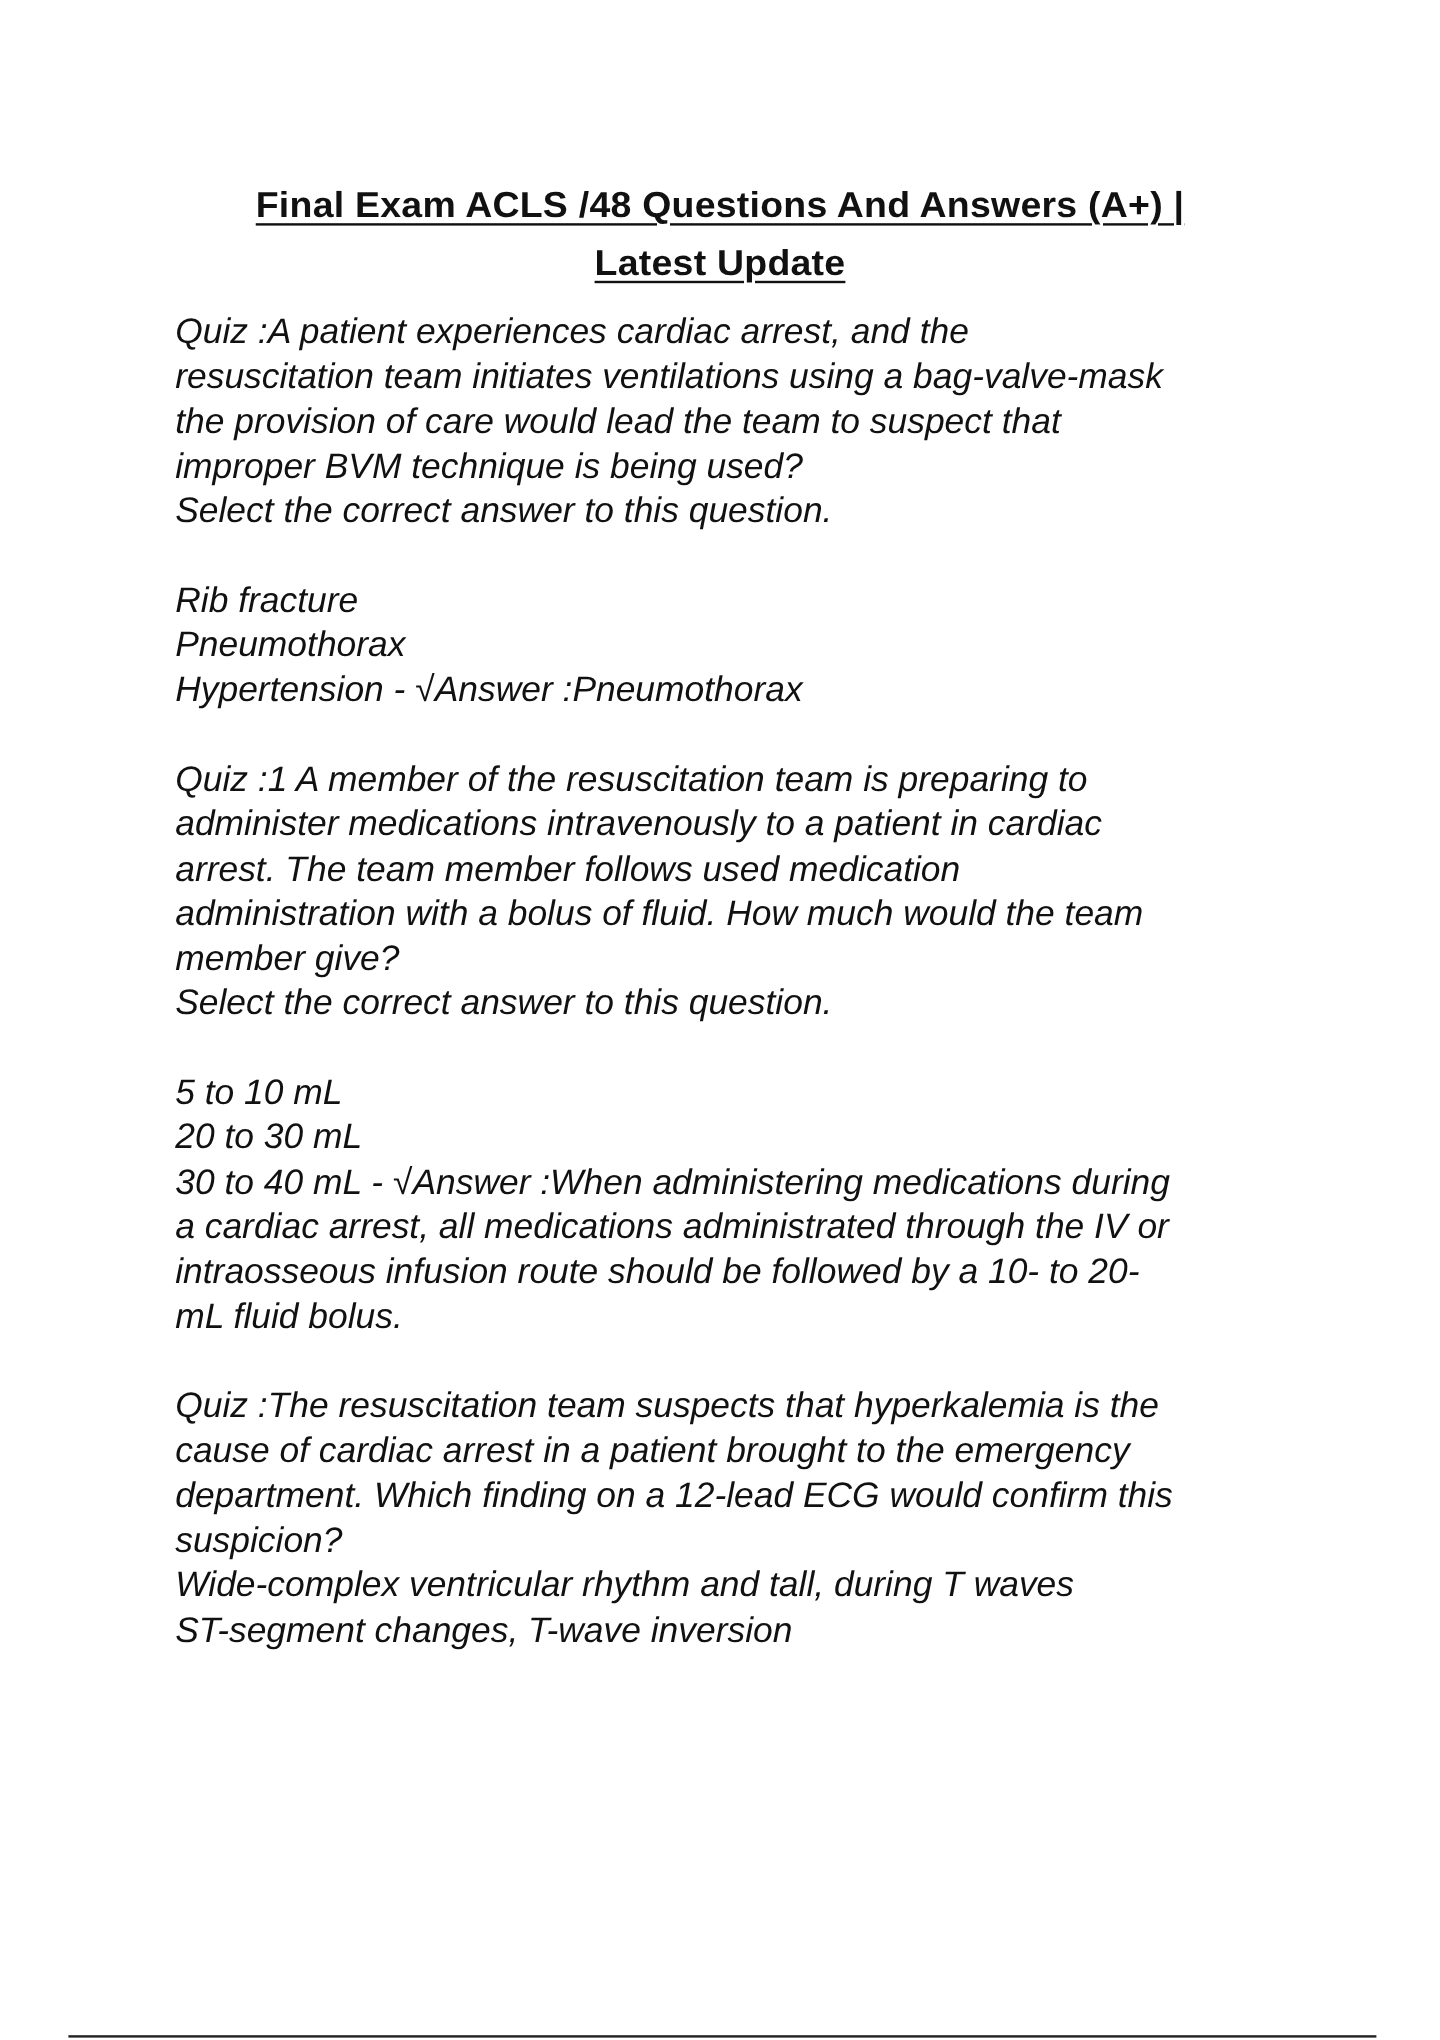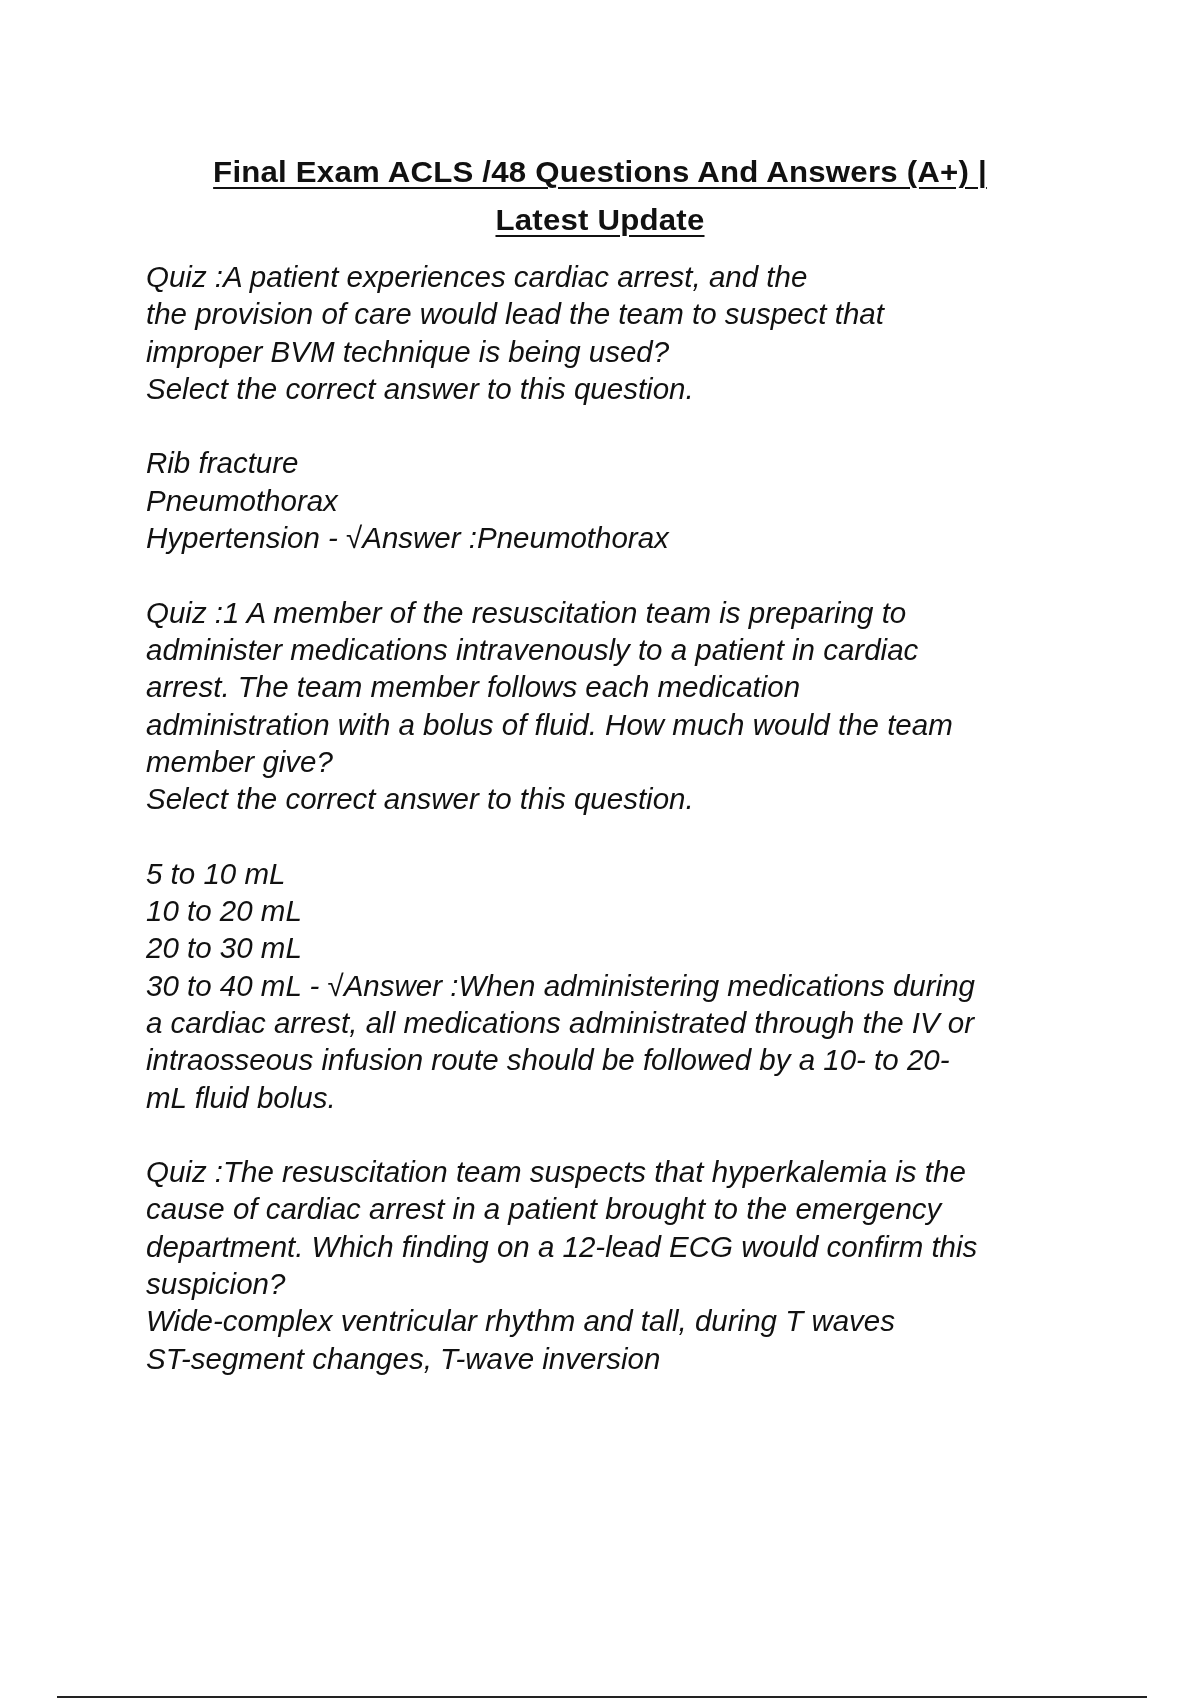--- a/index.html
+++ b/index.html
@@ -76,47 +76,47 @@
   <div class="title">
     <span>Final Exam ACLS /48 Questions And Answers (A+) |</span><br>
     <span>Latest Update</span>
   </div>
 
   <div class="content">
 
     <div>
       <div>
         <span class="line">Quiz :A patient experiences cardiac arrest, and the</span>
+        <span class="line">resuscitation team initiates ventilations using a bag-valve-mask</span>
         <span class="line">the provision of care would lead the team to suspect that</span>
         <span class="line">improper BVM technique is being used?</span>
         <span class="line">Select the correct answer to this question.</span>
       </div>
       <span class="blank"></span>
       <div>
         <span class="line">Rib fracture</span>
         <span class="line">Pneumothorax</span>
         <span class="line">Hypertension - √Answer :Pneumothorax</span>
       </div>
     </div>
 
     <span class="blank"></span>
 
     <div>
       <div>
         <span class="line">Quiz :1 A member of the resuscitation team is preparing to</span>
         <span class="line">administer medications intravenously to a patient in cardiac</span>
-        <span class="line">arrest. The team member follows each medication</span>
+        <span class="line">arrest. The team member follows used medication</span>
         <span class="line">administration with a bolus of fluid. How much would the team</span>
         <span class="line">member give?</span>
         <span class="line">Select the correct answer to this question.</span>
       </div>
       <span class="blank"></span>
       <div>
         <span class="line">5 to 10 mL</span>
-        <span class="line">10 to 20 mL</span>
         <span class="line">20 to 30 mL</span>
         <span class="line">30 to 40 mL - √Answer :When administering medications during</span>
         <span class="line">a cardiac arrest, all medications administrated through the IV or</span>
         <span class="line">intraosseous infusion route should be followed by a 10- to 20-</span>
         <span class="line">mL fluid bolus.</span>
       </div>
     </div>
 
     <span class="blank"></span>
 

